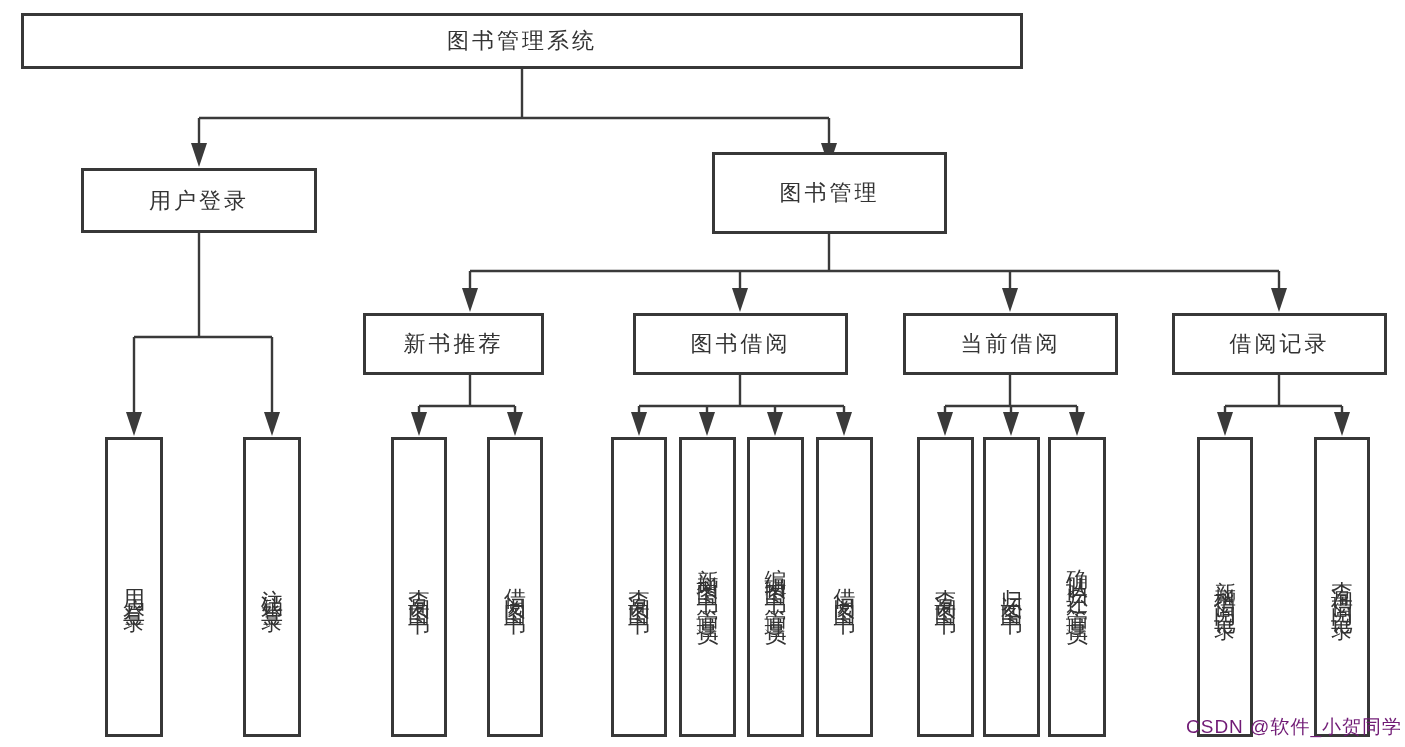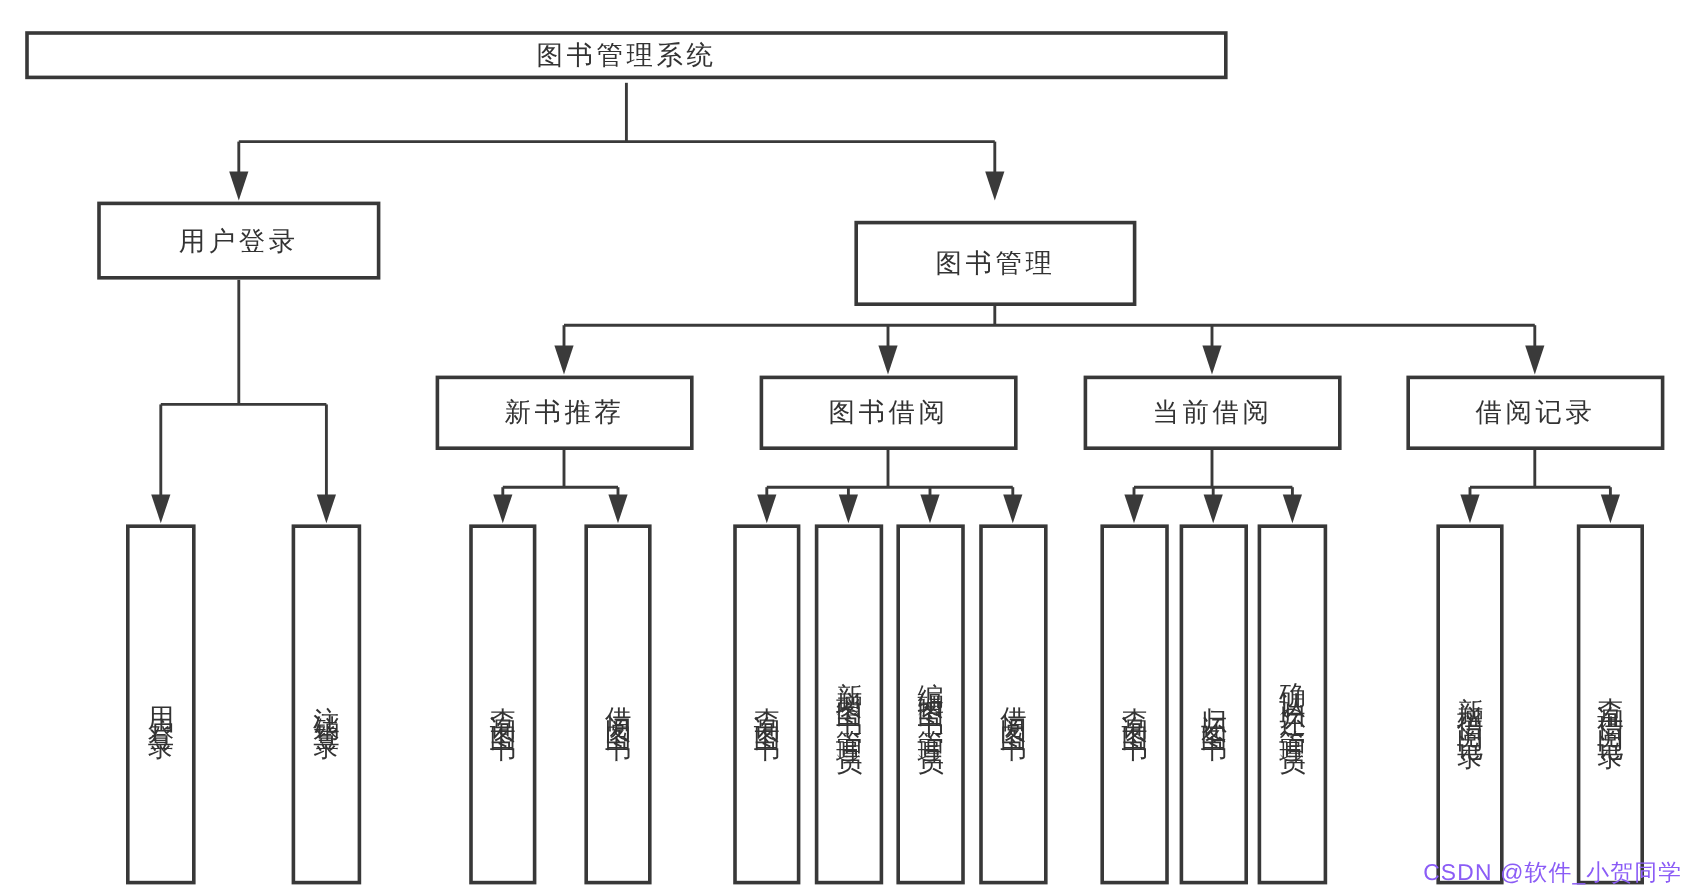--- a/index.html
+++ b/index.html
@@ -52,21 +52,21 @@
     letter-spacing: 8px;
     line-height: 1.1;
     white-space: nowrap;
   }
   #watermark {
     position: absolute;
     left: 1186px;
     top: 714px;
     font-size: 19px;
     letter-spacing: 1px;
-    color: #8b5cf6;
+    color: #701a75;
     white-space: nowrap;
   }
 </style>
 </head>
 <body>
 
 <div id="canvas">
 
   <svg id="wires" viewBox="0 0 1405 747" xmlns="http://www.w3.org/2000/svg">
 
@@ -137,32 +137,32 @@
     <g>
       <path d="M1279,375 V406"></path>
       <path d="M1225,406 H1342"></path>
       <path d="M1225,406 V416"></path>
       <polygon points="1217,412 1233,412 1225,436"></polygon>
       <path d="M1342,406 V416"></path>
       <polygon points="1334,412 1350,412 1342,436"></polygon>
     </g>
   </svg>
 
-  <div class="box hbox" style="left:21px; top:26px; width:1002px; height:40px">
+  <div class="box hbox" style="left:21px; top:13px; width:1002px; height:56px">
     <span>图书管理系统</span>
   </div>
 
   <div class="box hbox" style="left:81px; top:168px; width:236px; height:65px">
     <span>用户登录</span>
   </div>
-  <div class="box hbox" style="left:712px; top:184px; width:235px; height:71px">
+  <div class="box hbox" style="left:712px; top:152px; width:235px; height:82px">
     <span>图书管理</span>
   </div>
 
-  <div class="box hbox" style="left:363px; top:313px; width:215px; height:62px">
+  <div class="box hbox" style="left:363px; top:313px; width:181px; height:62px">
     <span>新书推荐</span>
   </div>
   <div class="box hbox" style="left:903px; top:313px; width:215px; height:62px">
     <span>当前借阅</span>
   </div>
   <div class="box hbox" style="left:633px; top:313px; width:215px; height:62px">
     <span>图书借阅</span>
   </div>
   <div class="box hbox" style="left:1172px; top:313px; width:215px; height:62px">
     <span>借阅记录</span>

